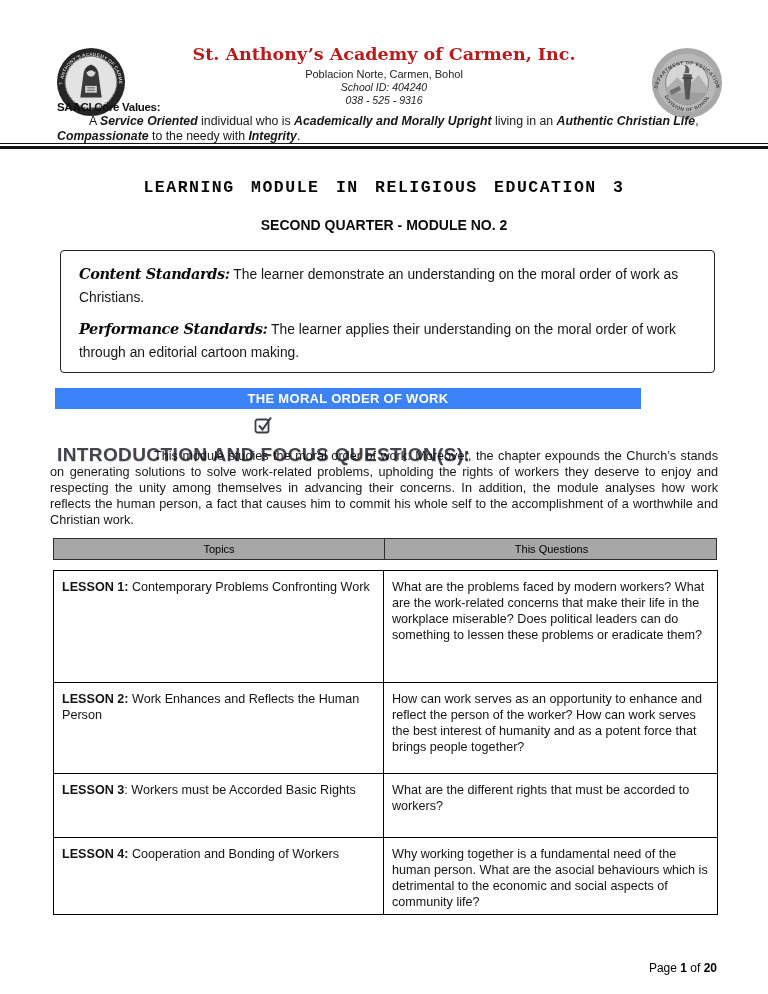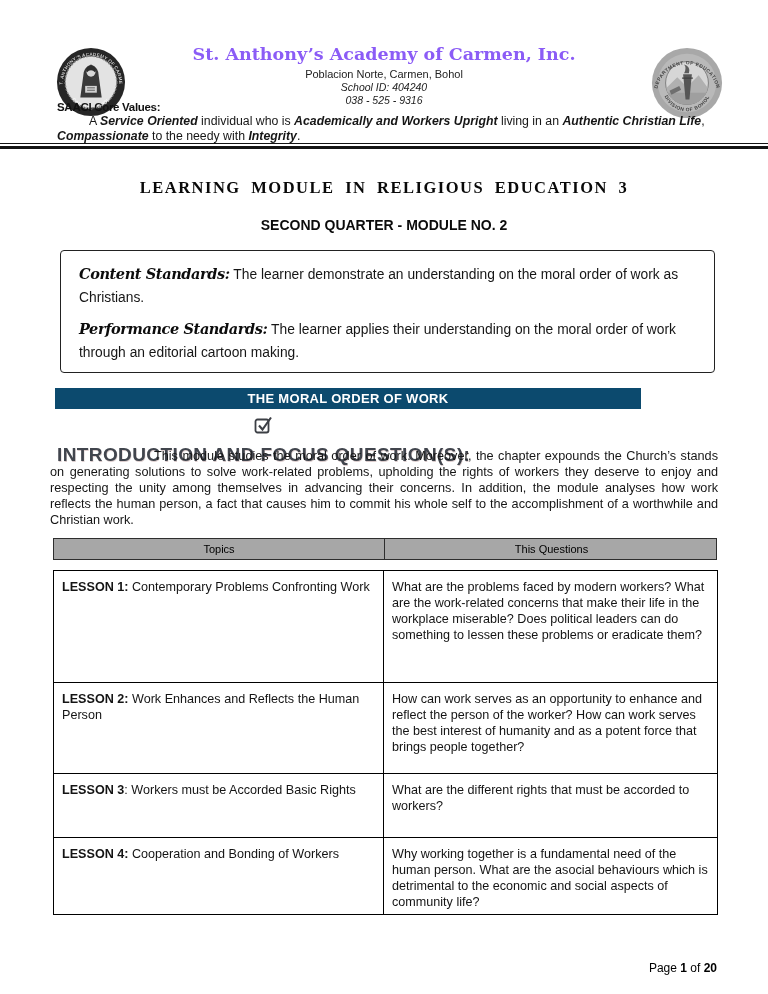--- a/index.html
+++ b/index.html
@@ -5,47 +5,47 @@
   * { margin:0; padding:0; box-sizing:border-box; }
   html,body { background:#ffffff; }
   body { font-family:"Liberation Sans", sans-serif; color:#1a1a1a; }
   .page { position:relative; width:768px; height:994px; background:#ffffff; overflow:hidden; }
 
   
   .seal { position:absolute; }
   .seal-left { left:56px; top:47px; width:70px; height:70px; }
   .seal-right { left:650px; top:46px; width:74px; height:74px; }
   .school-name { position:absolute; top:44px; left:0; width:100%; text-align:center;
-                 font-family:"DejaVu Serif", serif; font-weight:bold; font-size:17.5px; color:#8b5cf6; }
+                 font-family:"DejaVu Serif", serif; font-weight:bold; font-size:17.5px; color:#b91c1c; }
   .school-address { position:absolute; top:68px; left:0; width:100%; text-align:center; font-size:11px; color:#222; }
   .school-id { position:absolute; top:81px; left:0; width:100%; text-align:center; font-size:10.5px; font-style:italic; color:#222; }
   .school-phone { position:absolute; top:94px; left:0; width:100%; text-align:center; font-size:10.5px; font-style:italic; color:#222; }
   .core-values-label { position:absolute; top:101px; left:57px; font-weight:bold; font-size:11.5px; letter-spacing:-0.3px; color:#111; }
   .core-values-text { position:absolute; top:114px; left:57px; width:656px; font-size:12.3px; line-height:14.5px; text-indent:32px; color:#161616; }
   .core-values-text .bi { font-weight:bold; font-style:italic; }
   .rule-thin  { position:absolute; left:0; top:143px; width:768px; height:1px; background:#141414; }
   .rule-thick { position:absolute; left:0; top:146px; width:768px; height:3px; background:#141414; }
 
   
   .module-title { position:absolute; top:178px; left:0; width:100%; text-align:center;
-                  font-family:Liberation Serif, serif; font-weight:bold; font-size:16.5px;
+                  font-family:Liberation Mono, monospace; font-weight:bold; font-size:16.5px;
                   letter-spacing:1.5px; word-spacing:5px; color:#090909; }
   .module-subtitle { position:absolute; top:217px; left:0; width:100%; text-align:center;
                      font-weight:bold; font-size:14px; color:#0b0b0b; }
 
   
   .standards-box { position:absolute; left:60px; top:250px; width:655px; height:123px;
                    border:1.6px solid #222; border-radius:4px; padding:11px 18px 0 18px; }
   .standards-box p { font-size:13.8px; line-height:23px; color:#161616; }
   .standards-box p + p { margin-top:8px; }
   .script-label { font-family:"DejaVu Serif", serif; font-style:italic; font-weight:bold;
                   font-size:14.5px; letter-spacing:-0.4px; color:#0c0c0c; }
 
   
-  .banner { position:absolute; left:55px; top:388px; width:586px; height:21px; background:#0c4a6e;
+  .banner { position:absolute; left:55px; top:388px; width:586px; height:21px; background:#3b82f6;
             display:flex; align-items:center; justify-content:center; }
   .banner span { color:#ffffff; font-weight:bold; font-size:13px; letter-spacing:0.3px; }
 
   
   .intro-heading { position:absolute; left:57px; top:415px; display:flex; align-items:center; gap:10px;flex-direction:column; }
   .intro-heading .hd { font-weight:bold; font-size:19px; letter-spacing:0.4px; color:#41454d;
                        text-shadow:0.5px 0.5px 0 rgba(120,60,60,0.25); }
   .intro-body { position:absolute; left:50px; top:449px; width:668px; font-size:12.7px; line-height:15.9px;
                 text-align:justify; text-indent:104px; color:#161616; }
 
@@ -120,21 +120,21 @@
       <textPath href="#arcR2" startOffset="50%" text-anchor="middle">DIVISION OF BOHOL</textPath>
     </text>
   </svg>
 
   <div class="school-name">St. Anthony’s Academy of Carmen, Inc.</div>
   <div class="school-address">Poblacion Norte, Carmen, Bohol</div>
   <div class="school-id">School ID: 404240</div>
   <div class="school-phone">038 - 525 - 9316</div>
 
   <div class="core-values-label">SAACI Core Values:</div>
-  <div class="core-values-text"><span>A </span><span class="bi">Service Oriented</span><span> individual who is </span><span class="bi">Academically and Workers Upright</span><span> living in an </span><span class="bi">Authentic Christian Life</span><span>, </span><span class="bi">Compassionate</span><span> to the needy with </span><span class="bi">Integrity</span><span>.</span></div>
+  <div class="core-values-text"><span>A </span><span class="bi">Service Oriented</span><span> individual who is </span><span class="bi">Academically and Morally Upright</span><span> living in an </span><span class="bi">Authentic Christian Life</span><span>, </span><span class="bi">Compassionate</span><span> to the needy with </span><span class="bi">Integrity</span><span>.</span></div>
 
   <div class="rule-thin"></div>
   <div class="rule-thick"></div>
 
   <div class="module-title">LEARNING MODULE IN RELIGIOUS EDUCATION 3</div>
   <div class="module-subtitle">SECOND QUARTER - MODULE NO. 2</div>
 
   <div class="standards-box">
     <p><span class="script-label">Content Standards:</span><span> The learner demonstrate an understanding on the moral order of work as Christians.</span></p>
     <p><span class="script-label">Performance Standards:</span><span>  The learner applies their understanding on the moral order of work through an editorial cartoon making.</span></p>

